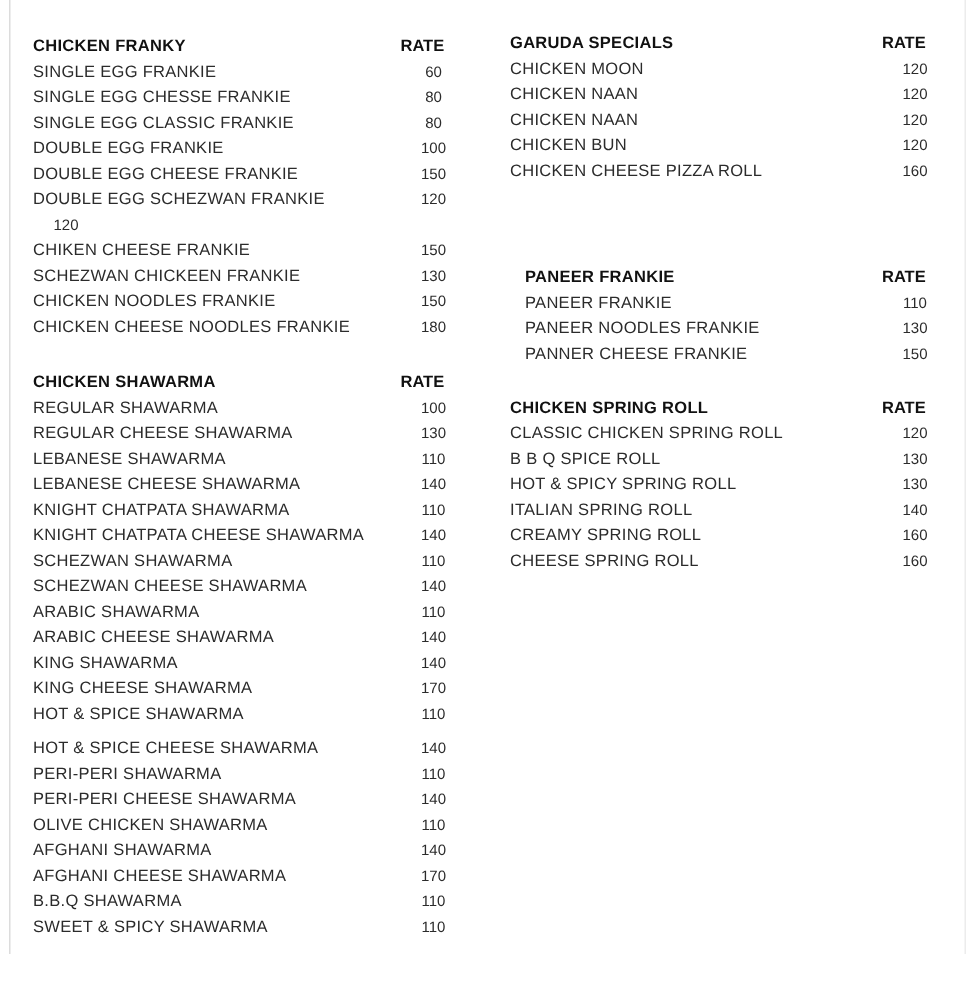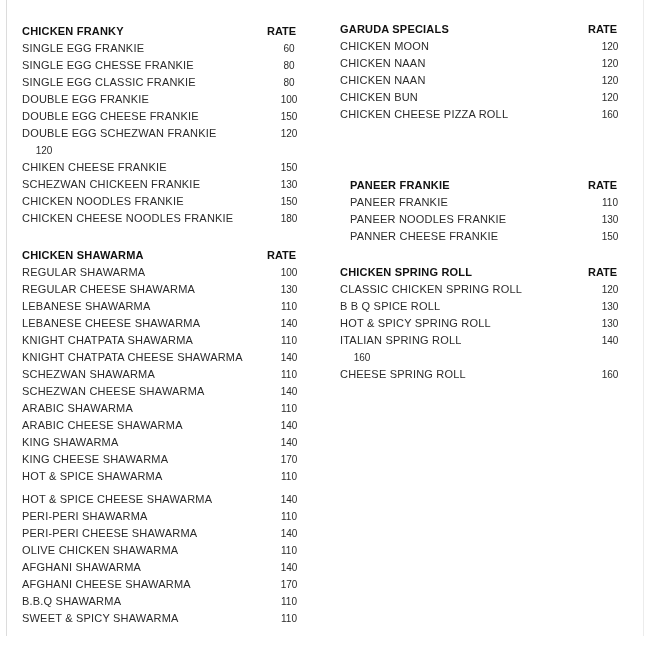--- a/index.html
+++ b/index.html
@@ -295,20 +295,21 @@
   </div>
         <div class="row item-row">
     <span class="item-name">HOT &amp; SPICY SPRING ROLL</span>
     <span class="item-rate">130</span>
   </div>
         <div class="row item-row">
     <span class="item-name">ITALIAN SPRING ROLL</span>
     <span class="item-rate">140</span>
   </div>
         <div class="row item-row">
+    <span class="item-name">CREAMY SPRING ROLL</span>
     <span class="item-rate">160</span>
   </div>
         <div class="row item-row">
     <span class="item-name">CHEESE SPRING ROLL</span>
     <span class="item-rate">160</span>
   </div>
       </section>
     </div>
 </div>
 

